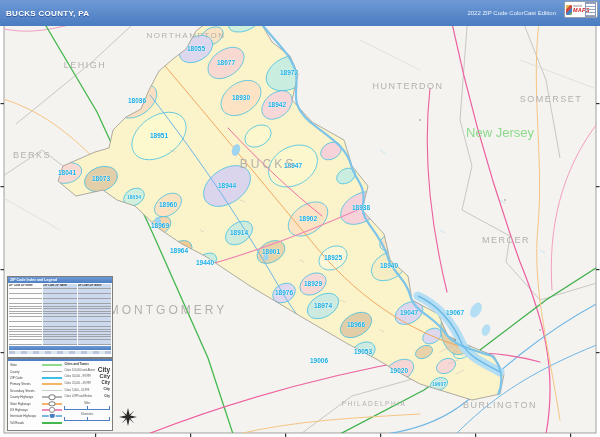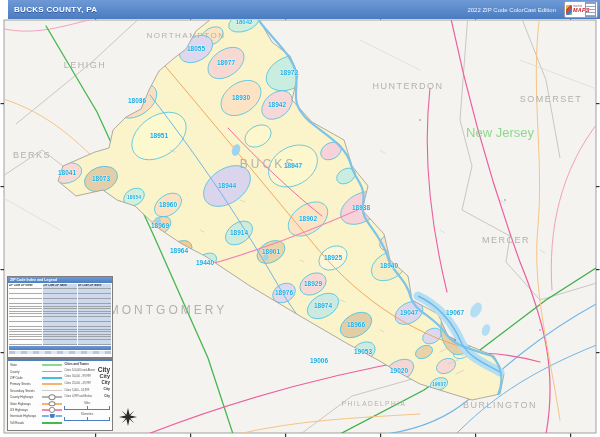--- a/index.html
+++ b/index.html
@@ -1,20 +1,20 @@
 <!DOCTYPE html>
 <html><head>
 <meta charset="utf-8">
 <style>
   html,body{margin:0;padding:0;background:#fff;font-family:"Liberation Sans",sans-serif;}
   .stage{position:relative;width:600px;height:437px;overflow:hidden;background:#fff;}
   #map-svg{position:absolute;left:0;top:0;width:600px;height:437px;}
 
   
-  .titlebar{position:absolute;left:8px;top:0;right:0;height:19px;
+  .titlebar{position:absolute;left:0;top:0;right:0;height:26px;
     background:linear-gradient(#6e99d5,#4a7cc1);
     display:flex;align-items:center;justify-content:space-between;
     padding:0 6px;box-sizing:border-box;z-index:5;}
   .titlebar .ttl{color:#fff;font-size:8px;font-weight:bold;letter-spacing:.3px;text-shadow:0 .5px 0 #33589a;}
   .titlebar .edition{color:#eaf2fc;font-size:6px;margin-right:38px;}
 
   
   .logo{position:absolute;top:1px;right:2px;width:34px;height:17px;background:#fff;
     border:1px solid #9aa0a8;border-radius:2px;z-index:6;display:flex;align-items:center;
     padding:1px;box-sizing:border-box;gap:1px;}

